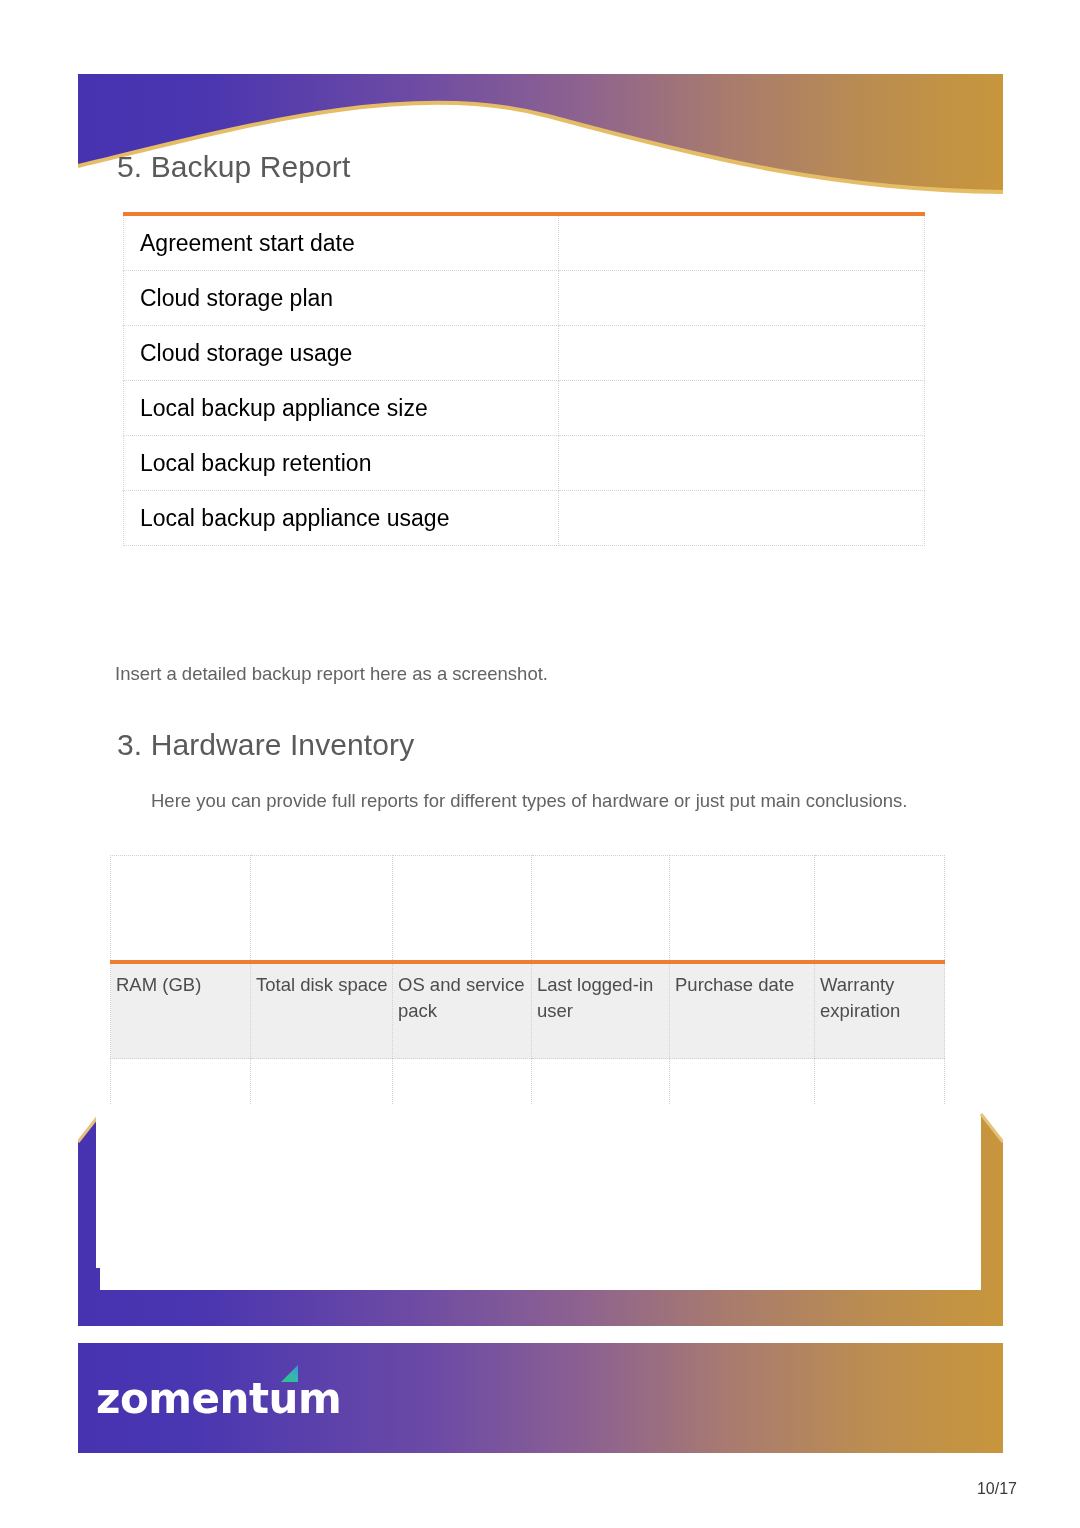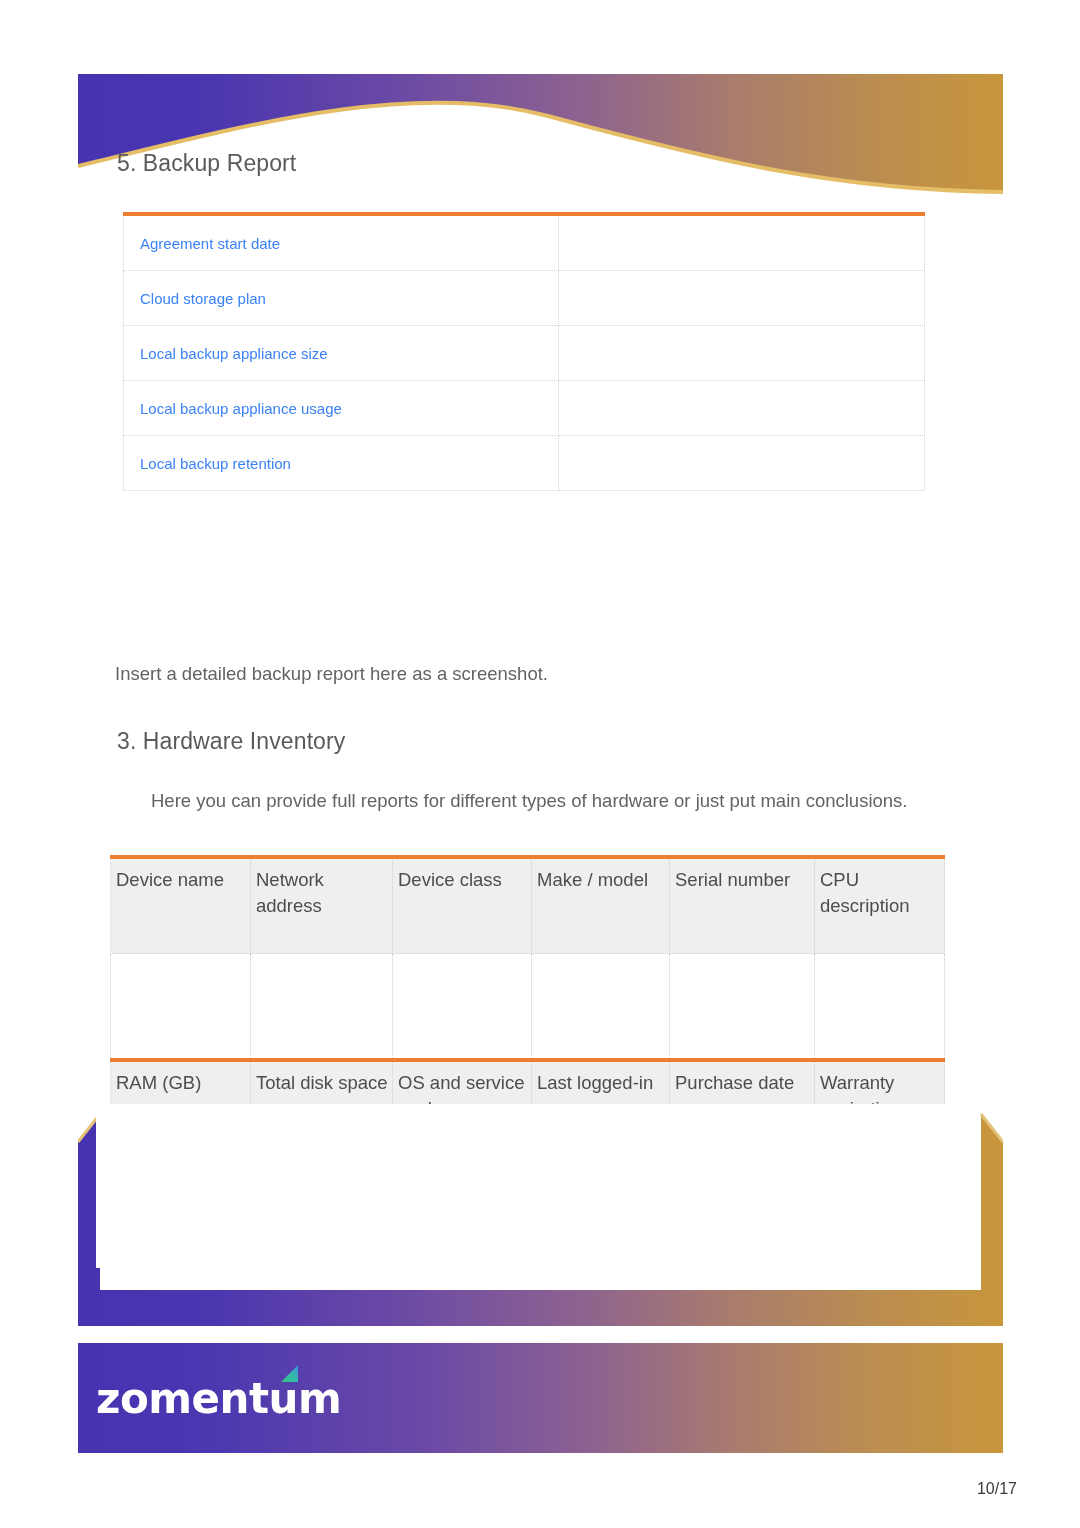--- a/index.html
+++ b/index.html
@@ -29,21 +29,21 @@
     left: 78px;
     top: 74px;
     width: 925px;
     height: 128px;
   }
   .header-band svg { display: block; width: 100%; height: 100%; }
 
   .section-title {
     position: absolute;
     left: 117px;
-    font-size: 23px;
+    font-size: 30px;
     font-weight: 400;
     color: #5a5a5a;
     letter-spacing: 0.1px;
     white-space: nowrap;
   }
   #title-backup { top: 150px; }
   #title-hardware { top: 728px; }
 
   .note {
     position: absolute;
@@ -62,22 +62,22 @@
     top: 212px;
     width: 767px;
     border-collapse: collapse;
     border-top: 4px solid #ed7d31;
     table-layout: fixed;
   }
   .kv-table td {
     border: 1px dotted #d4d4d4;
     height: 54px;
     padding: 0 0 0 16px;
-    font-size: 15px;
-    color: #3b82f6;
+    font-size: 23px;
+    color: #000000;
     vertical-align: middle;
   }
   .kv-table td.kv-key { width: 418px; }
   .kv-table td.kv-val { width: 349px; }
   .kv-table tr:first-child td { border-top: none; }
 
   
   .hw-table {
     position: absolute;
     left: 110px;
@@ -202,29 +202,33 @@
     <tbody>
       <tr>
         <td class="kv-key">Agreement start date</td>
         <td class="kv-val"></td>
       </tr>
       <tr>
         <td class="kv-key">Cloud storage plan</td>
         <td class="kv-val"></td>
       </tr>
       <tr>
+        <td class="kv-key">Cloud storage usage</td>
+        <td class="kv-val"></td>
+      </tr>
+      <tr>
         <td class="kv-key">Local backup appliance size</td>
         <td class="kv-val"></td>
       </tr>
       <tr>
+        <td class="kv-key">Local backup retention</td>
+        <td class="kv-val"></td>
+      </tr>
+      <tr>
         <td class="kv-key">Local backup appliance usage</td>
-        <td class="kv-val"></td>
-      </tr>
-      <tr>
-        <td class="kv-key">Local backup retention</td>
         <td class="kv-val"></td>
       </tr>
     </tbody>
   </table>
 
   <div class="note" id="note-backup">Insert a detailed backup report here as a screenshot.</div>
 
   <div class="section-title" id="title-hardware">3. Hardware Inventory</div>
 
   <div class="note" id="note-hardware">Here you can provide full reports for different types of hardware or just put main conclusions.</div>
@@ -232,28 +236,20 @@
   <table class="hw-table">
     <colgroup>
       <col class="c1">
         <col class="c2">
         <col class="c3">
       <col class="c4">
         <col class="c5">
         <col class="c6">
     </colgroup>
     <tbody>
-      <tr class="hdr">
-        <td>Device name</td>
-        <td>Network address</td>
-        <td>Device class</td>
-        <td>Make / model</td>
-        <td>Serial number</td>
-        <td>CPU description</td>
-      </tr>
       <tr class="blank">
         <td></td>
         <td></td>
         <td></td>
         <td></td>
         <td></td>
         <td></td>
       </tr>
       <tr class="hdr">
         <td>RAM (GB)</td>

